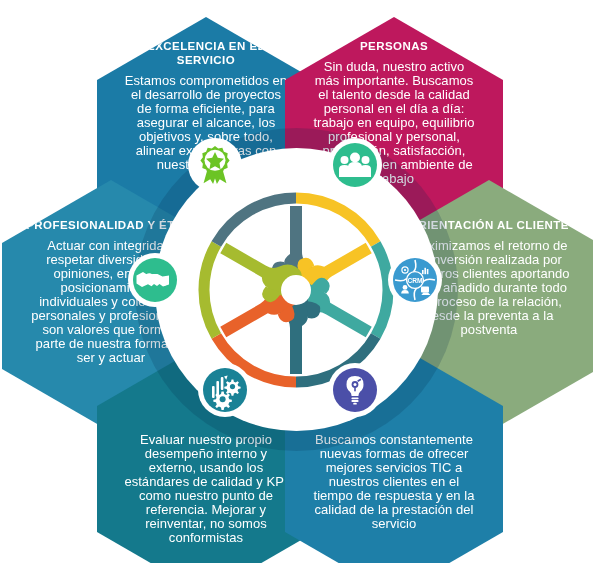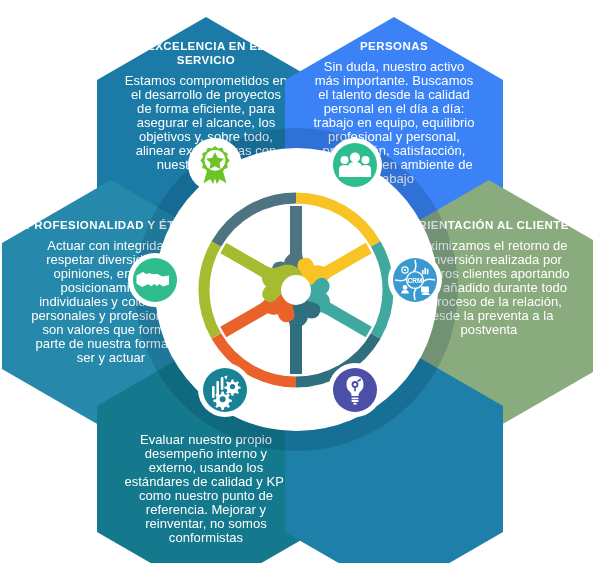--- a/index.html
+++ b/index.html
@@ -90,21 +90,21 @@
 
 <div id="infographic">
 
   <div class="hex" id="hex-excelencia" style="background: rgb(27, 123, 166);">
     <div class="hex-inner">
       <p class="hex-title">EXCELENCIA EN EL SERVICIO</p>
       <p class="hex-body">Estamos comprometidos en el desarrollo de proyectos de forma eficiente, para asegurar el alcance, los objetivos y, sobre todo, alinear expectativas con nuestros clientes</p>
     </div>
   </div>
 
-  <div class="hex" id="hex-personas" style="background: #3b82f6;">
+  <div class="hex" id="hex-personas" style="background: #be185d;">
     <div class="hex-inner">
       <p class="hex-title">PERSONAS</p>
       <p class="hex-body">Sin duda, nuestro activo más importante. Buscamos el talento desde la calidad personal en el día a día: trabajo en equipo, equilibrio profesional y personal, proyección, satisfacción, lealtad y buen ambiente de trabajo</p>
     </div>
   </div>
 
   <div class="hex" id="hex-profesionalidad" style="background: rgb(38, 137, 172);">
     <div class="hex-inner">
       <p class="hex-title">PROFESIONALIDAD Y ÉTICA</p>
       <p class="hex-body">Actuar con integridad, respetar diversidad de opiniones, entender posicionamientos individuales y colectivos, personales y profesionales, son valores que forman parte de nuestra forma de ser y actuar</p>
@@ -119,20 +119,21 @@
   </div>
 
   <div class="hex" id="hex-mejora" style="background: rgb(20, 121, 140);">
     <div class="hex-inner">
       <p class="hex-body">Evaluar nuestro propio desempeño interno y externo, usando los estándares de calidad y KPI como nuestro punto de referencia. Mejorar y reinventar, no somos conformistas</p>
     </div>
   </div>
 
   <div class="hex" id="hex-innovacion" style="background: rgb(30, 127, 168);">
     <div class="hex-inner">
+      <p class="hex-body">Buscamos constantemente nuevas formas de ofrecer mejores servicios TIC a nuestros clientes en el tiempo de respuesta y en la calidad de la prestación del servicio</p>
     </div>
   </div>
 
   <div class="shade" id="shade-ring"></div>
   <div class="shade" id="white-core"></div>
 
   <div id="wheel">
     <svg viewBox="0 0 200 200" width="200" height="200" aria-hidden="true">
       <g fill="none" stroke-width="11" stroke-linecap="butt">
         <path d="M100 8 A92 92 0 0 1 179.7 54" stroke="#f7c325"></path>

